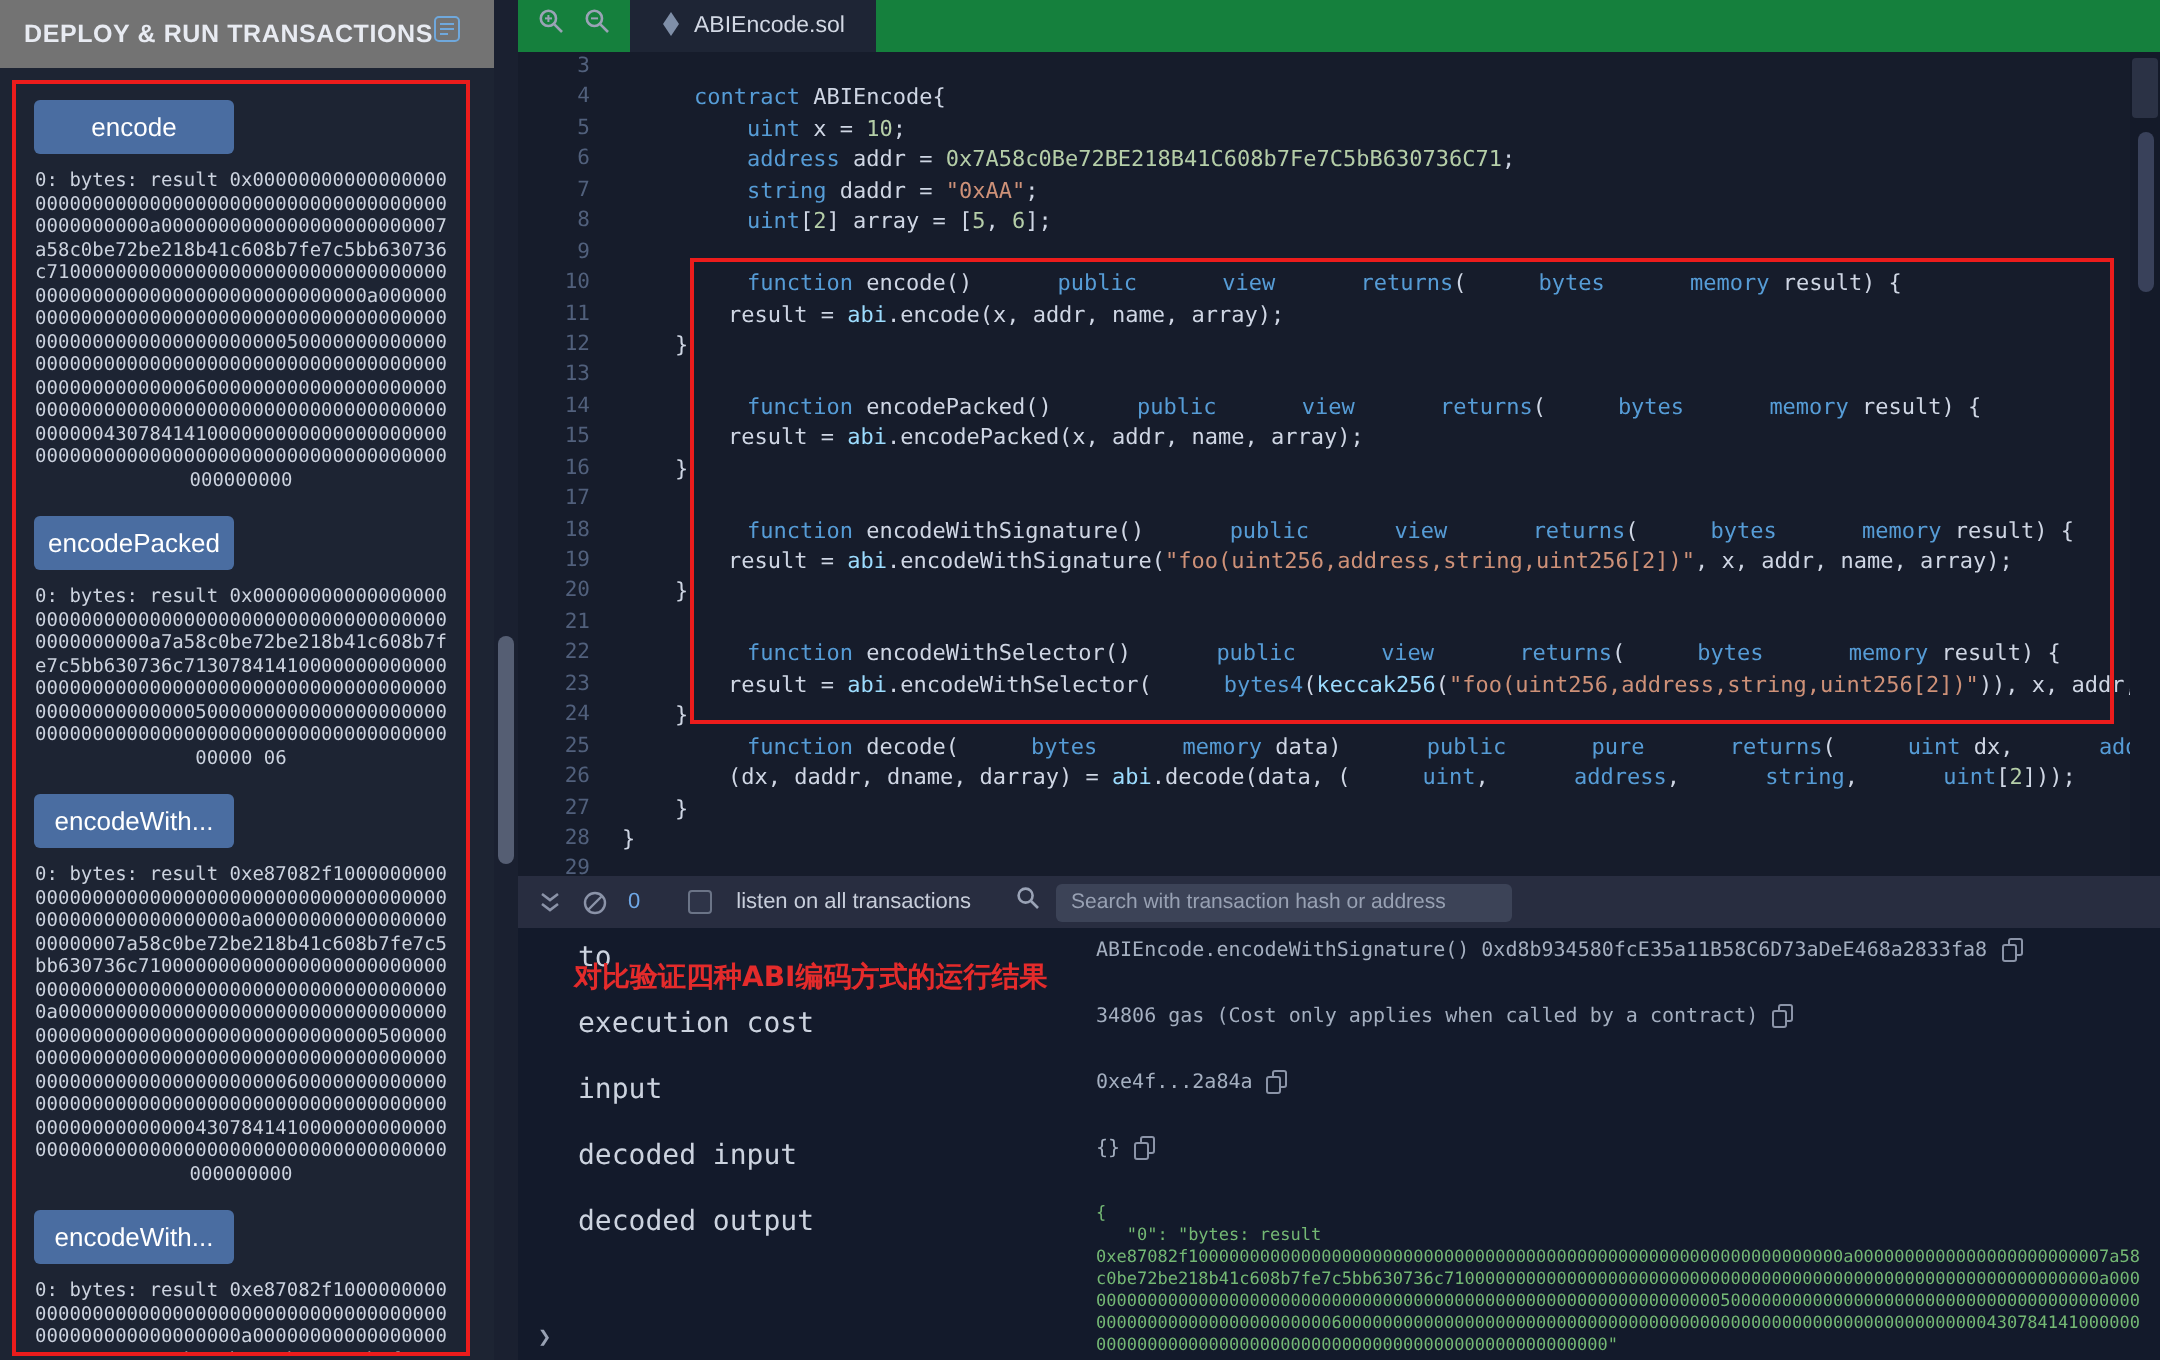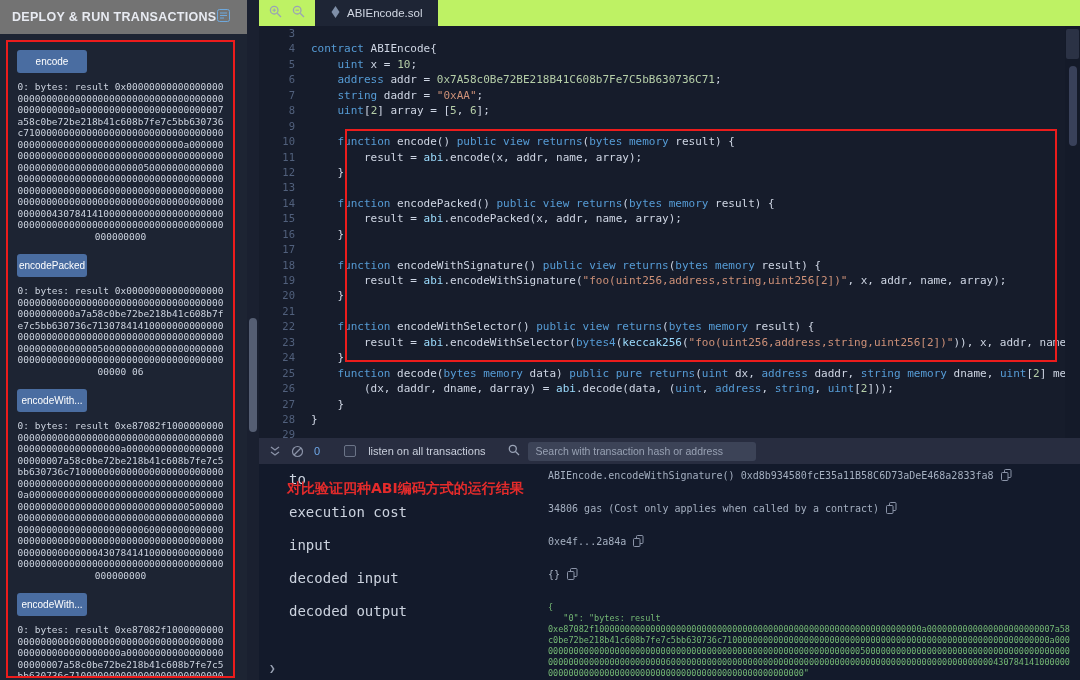--- a/index.html
+++ b/index.html
@@ -5,37 +5,37 @@
   * { box-sizing: border-box; margin: 0; padding: 0; }
   html,body { width:1080px; height:680px; overflow:hidden; }
   body { position:relative; background:#161c2b; font-family:"Liberation Sans",sans-serif; }
 
   
   .left-panel { position:absolute; left:0; top:0; width:247px; height:680px; background:#1d2433; }
   .left-header { height:34px; background:#737373; display:flex; align-items:center; justify-content:flex-start; padding:0 12px; }
   .left-title { color:#e8ebf2; font-size:12.5px; font-weight:bold; letter-spacing:.3px; white-space:nowrap; }
   .panel-red-box { position:absolute; left:6px; top:40px; width:229px; height:638px; border:2px solid #ec1c1c; padding:8px 5px; overflow:hidden; }
   .run-section { margin-bottom:12px; }
-  .run-button { display:inline-block; background:#4a6da1; color:#fff; font-size:10px; font-family:"Liberation Sans",sans-serif; border:none; border-radius:3px; padding:6px 0; width:70px; text-align:center; margin-left:4px; cursor:pointer; overflow:hidden; white-space:nowrap; }
+  .run-button { display:inline-block; background:#4a6da1; color:#fff; font-size:13px; font-family:"Liberation Sans",sans-serif; border:none; border-radius:3px; padding:6px 0; width:100px; text-align:center; margin-left:4px; cursor:pointer; overflow:hidden; white-space:nowrap; }
   .run-output { margin-top:8px; font-family:"DejaVu Sans Mono",monospace; font-size:9.5px; line-height:11.5px; color:#ccd3df; word-break:break-all; white-space:pre-wrap; text-align:center; padding:0 4px; }
 
   
   .scroll-col { position:absolute; left:247px; top:0; width:12px; height:680px; background:#1a2030; }
   .scroll-thumb { position:absolute; left:2px; top:318px; width:8px; height:114px; background:#555e73; border-radius:4px; }
 
   
   .editor { position:absolute; left:259px; top:0; width:821px; height:680px; background:#161c2b; }
-  .tabbar { height:26px; background:#bef264; display:flex; }
+  .tabbar { height:26px; background:#15803d; display:flex; }
   .tab-tools { display:flex; align-items:center; gap:10px; padding:0 10px; }
   .tab { height:26px; background:#1e2535; display:flex; align-items:center; gap:7px; padding:0 16px; color:#d2d8e4; font-size:11.5px; cursor:pointer; }
   .code-area { position:absolute; left:0; top:26px; right:0; bottom:242px; overflow:hidden; }
   .code-line { display:flex; height:15.45px; line-height:15.45px; font-family:"DejaVu Sans Mono",monospace; font-size:11px; white-space:pre; }
   .ln { width:52px; text-align:right; padding-right:16px; color:#51607c; font-size:10.5px; flex:none; }
   .code { white-space:pre; }
-  .pl { color:#cfd6e4; } .kw { color:#569cd6; } .str { color:#ce9178; } .num { color:#b5cea8; } .bi { color:#9cdcfe; }
+  .pl { color:#cfd6e4; } .kw { color:#569cd6;margin-left:36px; } .str { color:#ce9178; } .num { color:#b5cea8; } .bi { color:#9cdcfe; }
   .editor-red-box { position:absolute; left:86px; top:129px; width:712px; height:233px; border:2px solid #ec1c1c; z-index:5; pointer-events:none; }
   .right-scroll { position:absolute; right:0; top:26px; width:15px; bottom:242px; background:#141a29; }
   .minimap { position:absolute; right:1px; top:3px; width:13px; height:30px; background:#2b3245; border-radius:2px; }
   .rs-thumb { position:absolute; right:3px; top:40px; width:8px; height:80px; background:#39415a; border-radius:4px; }
 
   
   .terminal { position:absolute; left:0; right:0; top:438px; bottom:0; background:#131a2b; }
   .term-toolbar { height:26px; background:#282d40; display:flex; align-items:center; padding:0 10px; }
   .tt-icon { display:flex; align-items:center; margin-right:10px; cursor:pointer; }
   .term-badge { color:#6fa8e8; font-size:11px; margin-right:8px; }

